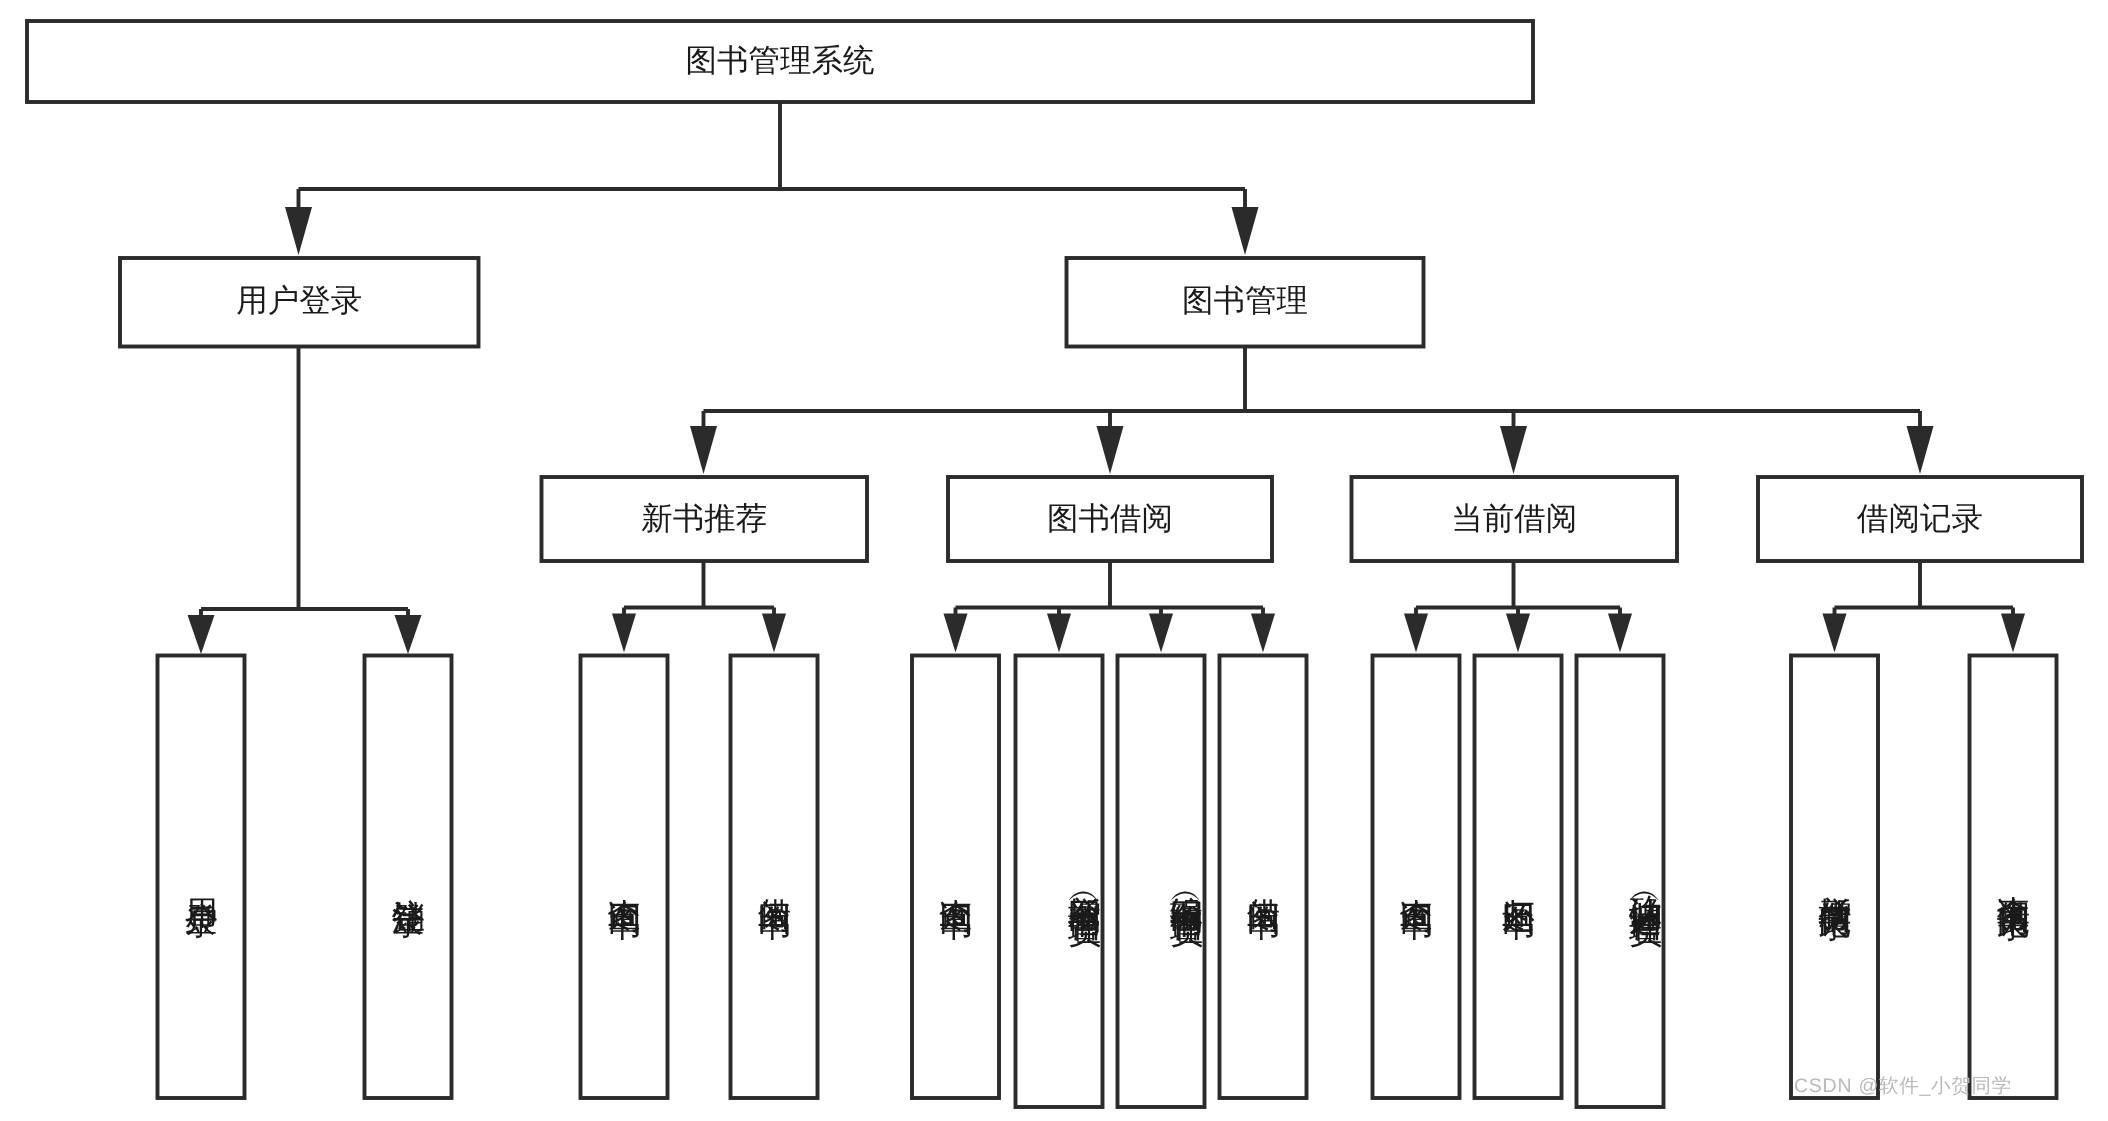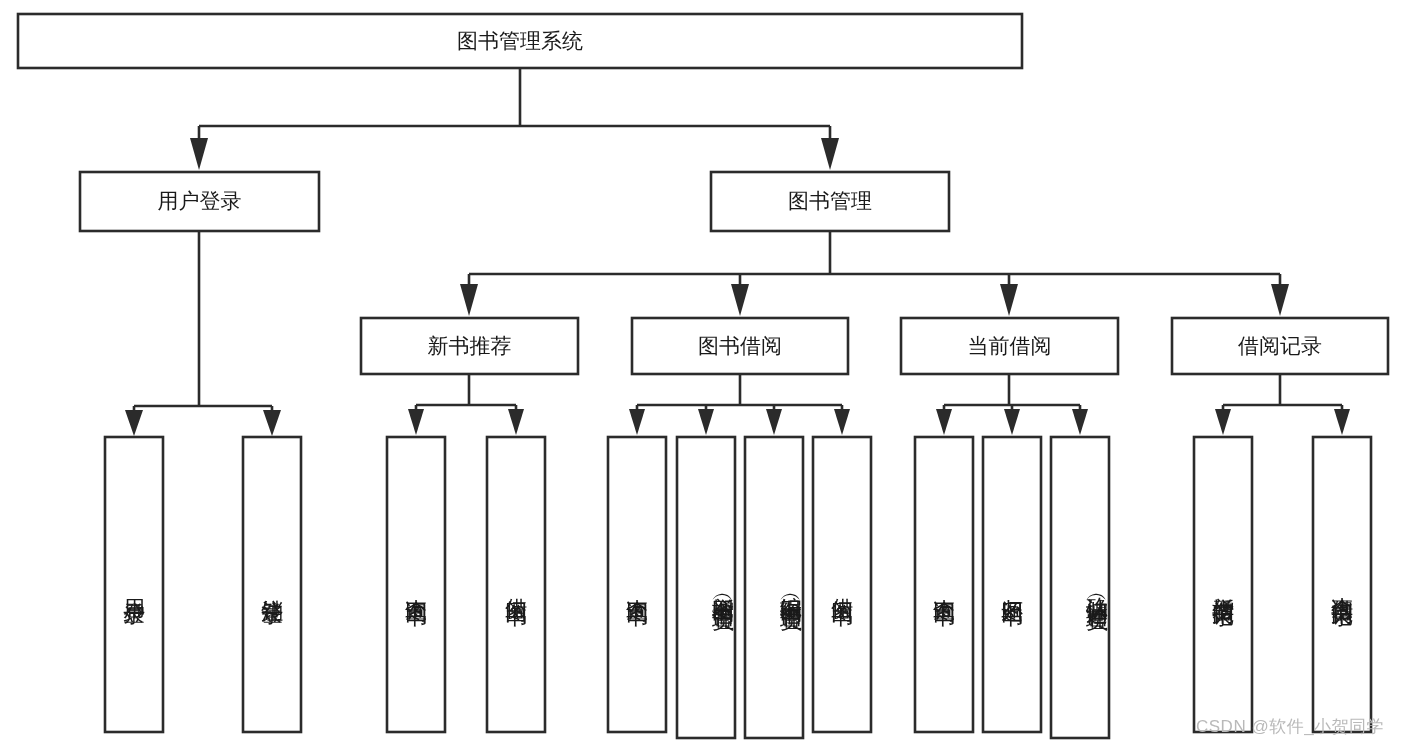--- a/index.html
+++ b/index.html
@@ -58,21 +58,21 @@
     display: flex;
     align-items: center;
     justify-content: center;
     text-align: center;
     white-space: nowrap;
     pointer-events: none;
   }
   .watermark {
     position: absolute;
     font-family: "Liberation Sans", "DejaVu Sans", sans-serif;
-    font-size: 17px;
+    font-size: 13px;
     color: #b9b9b9;
     white-space: nowrap;
     letter-spacing: 0.5px;
   }
 </style>
 </head>
 <body>
 
 <div id="canvas">
 

